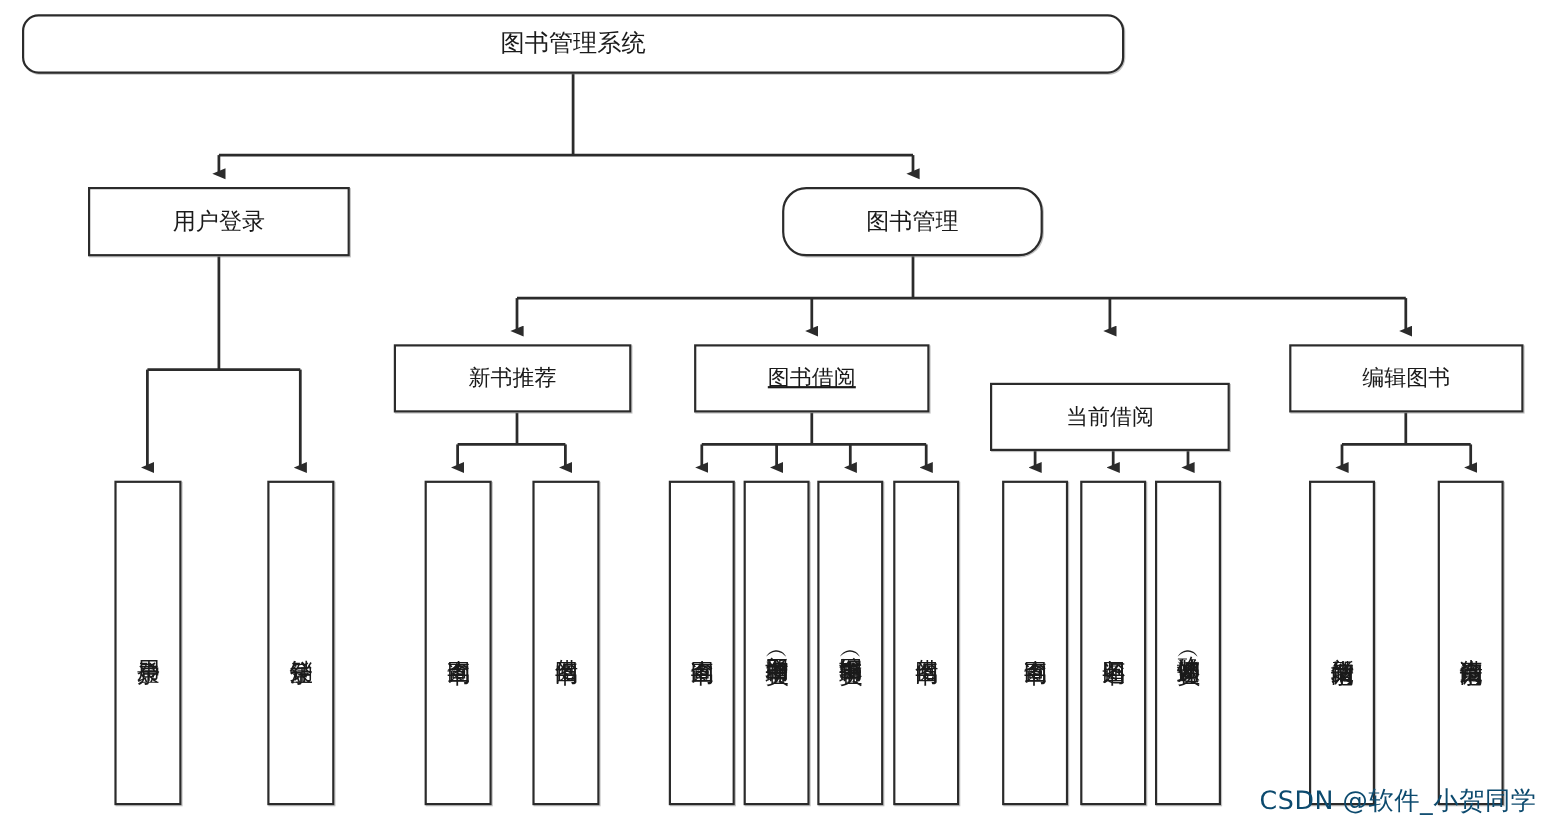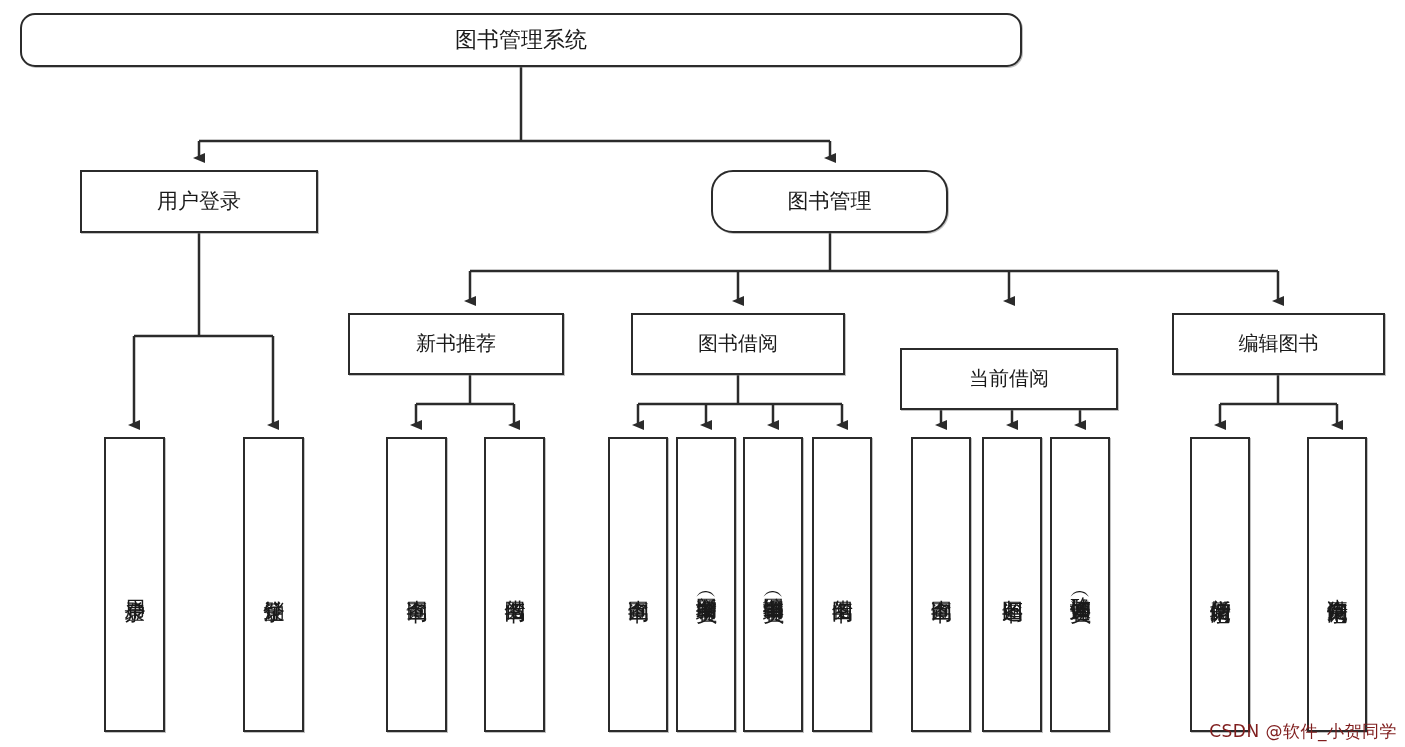--- a/index.html
+++ b/index.html
@@ -50,22 +50,22 @@
     writing-mode: vertical-rl;
     text-orientation: upright;
     letter-spacing: 1px;
     line-height: 1.0;
     white-space: nowrap;
   }
   .watermark {
     position: absolute;
     right: 8px;
     bottom: 4px;
-    font-size: 17px;
-    color: #7f1d1d;
+    font-size: 23px;
+    color: #0c4a6e;
     letter-spacing: 0.5px;
     white-space: nowrap;
     font-family: "DejaVu Sans", "Liberation Sans", sans-serif;
   }
 </style>
 </head>
 <body>
 
 <div id="canvas">
 
@@ -123,24 +123,24 @@
     <span class="label">图书管理系统</span>
   </div>
 
   <div class="node level2" style="left:80px; top:170px; width:238px; height:63px;">
     <span class="label">用户登录</span>
   </div>
   <div class="node level2" style="left:711px; top:170px; width:237px; height:63px;border-radius:22px;">
     <span class="label">图书管理</span>
   </div>
 
-  <div class="node level3" style="left:348px; top:313px; width:216px; height:62px;">
+  <div class="node level3" style="left:358px; top:313px; width:216px; height:62px;">
     <span class="label">新书推荐</span>
   </div>
-  <div class="node level3" style="left:631px; top:313px; width:214px; height:62px;">
+  <div class="node level3" style="left:631px; top:313px; width:214px; height:62px;text-decoration:underline;">
     <span class="label">图书借阅</span>
   </div>
   <div class="node level3" style="left:900px; top:313px; width:218px; height:62px;margin-top:35px;">
     <span class="label">当前借阅</span>
   </div>
   <div class="node level3" style="left:1172px; top:313px; width:213px; height:62px;">
     <span class="label">编辑图书</span>
   </div>
 
   <div class="node leaf" style="left:104px; top:437px; width:61px; height:295px;">

